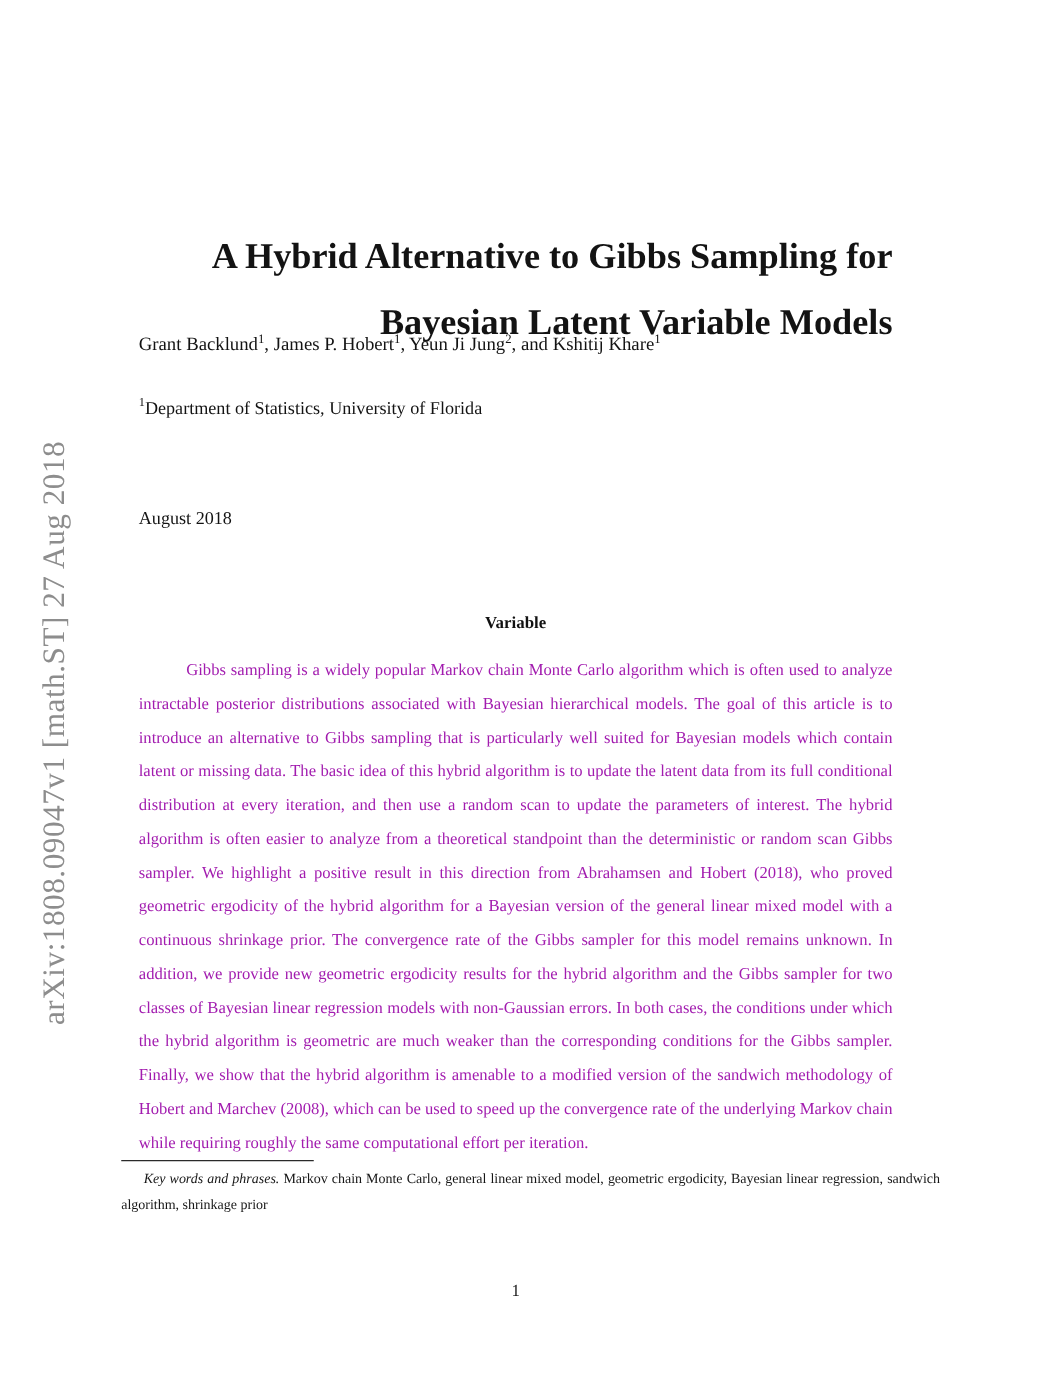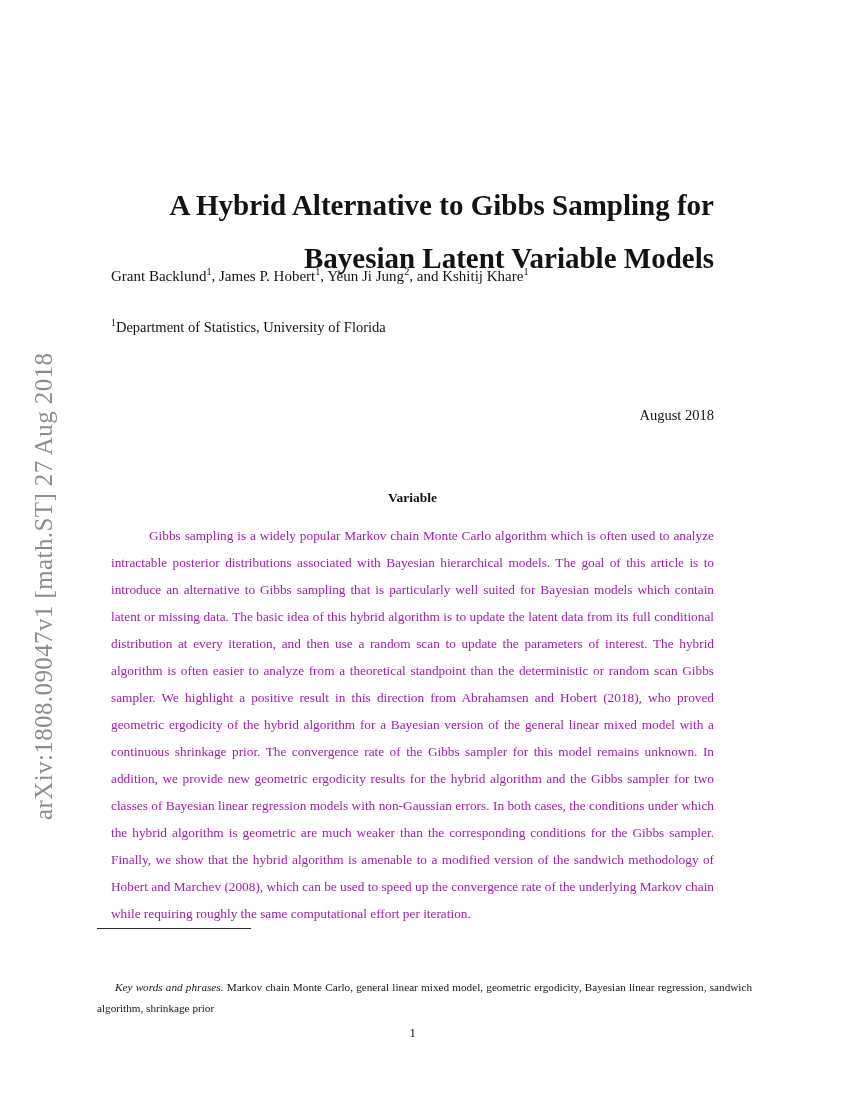--- a/index.html
+++ b/index.html
@@ -79,21 +79,21 @@
     line-height: 25px;
     color: #131313;
   }
 
   
   .date {
     position: absolute;
     left: 111px;
     top: 407px;
     width: 603px;
-    text-align: right;
+    text-align: left;
     font-size: 14.5px;
     color: #131313;
   }
 
   
   .abstract-heading {
     position: absolute;
     left: 111px;
     top: 490px;
     width: 603px;
@@ -127,21 +127,20 @@
   .footnote {
     position: absolute;
     left: 97px;
     top: 933px;
     width: 655px;
     font-size: 11.2px;
     line-height: 21px;
     text-align: justify;
     text-indent: 18px;
     color: #161616;
-    margin-top: 44px;
   }
   .footnote .kw {
     font-style: italic;
   }
 
   
   .page-number {
     position: absolute;
     left: 111px;
     top: 1025px;

